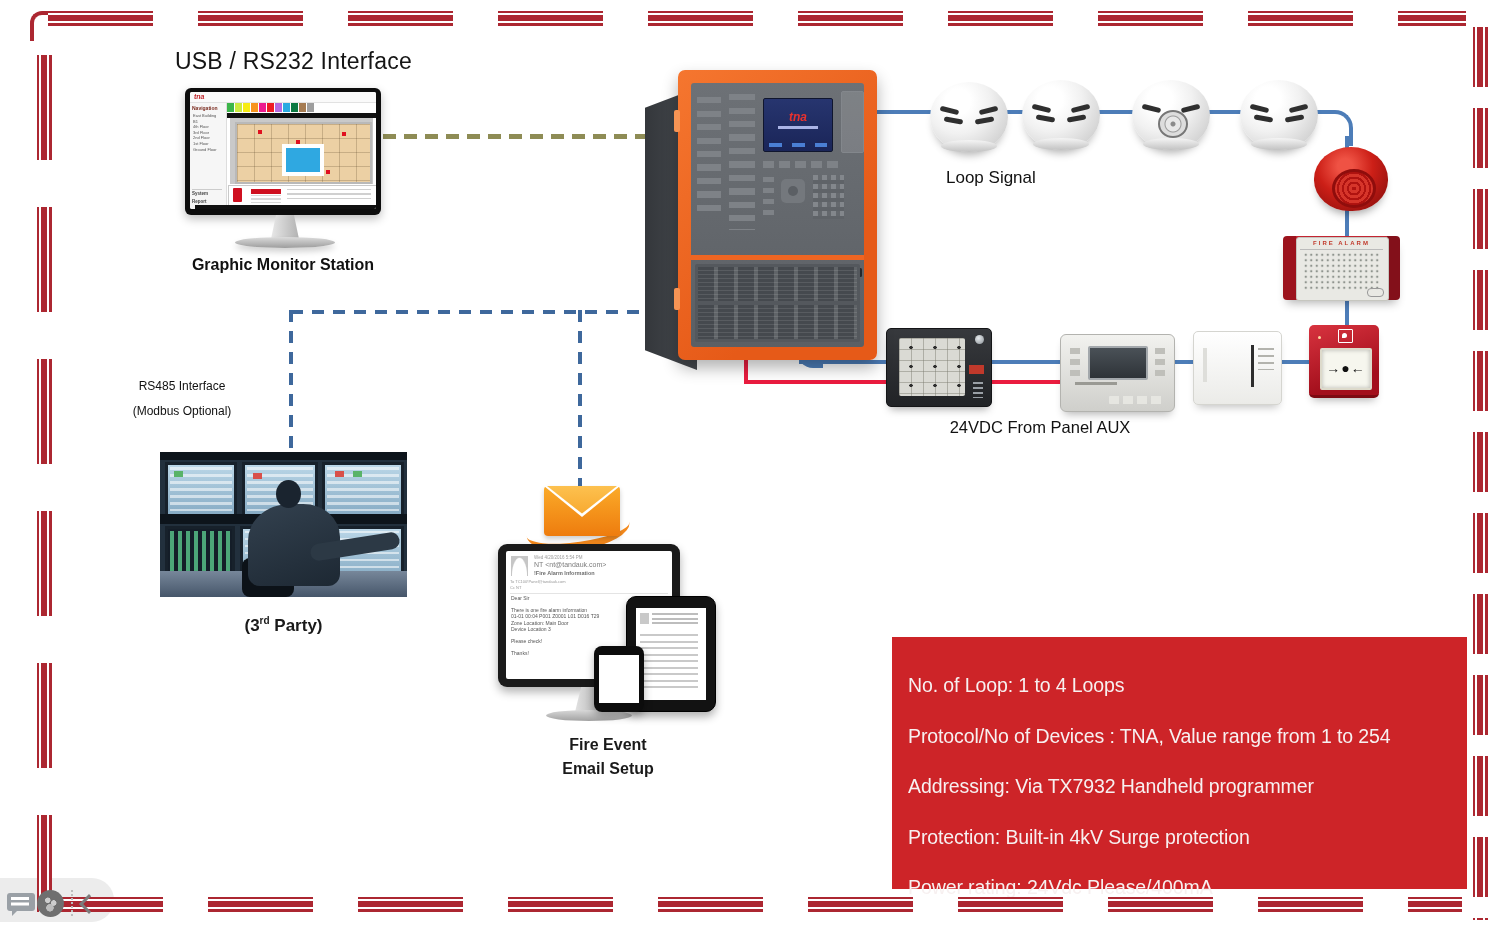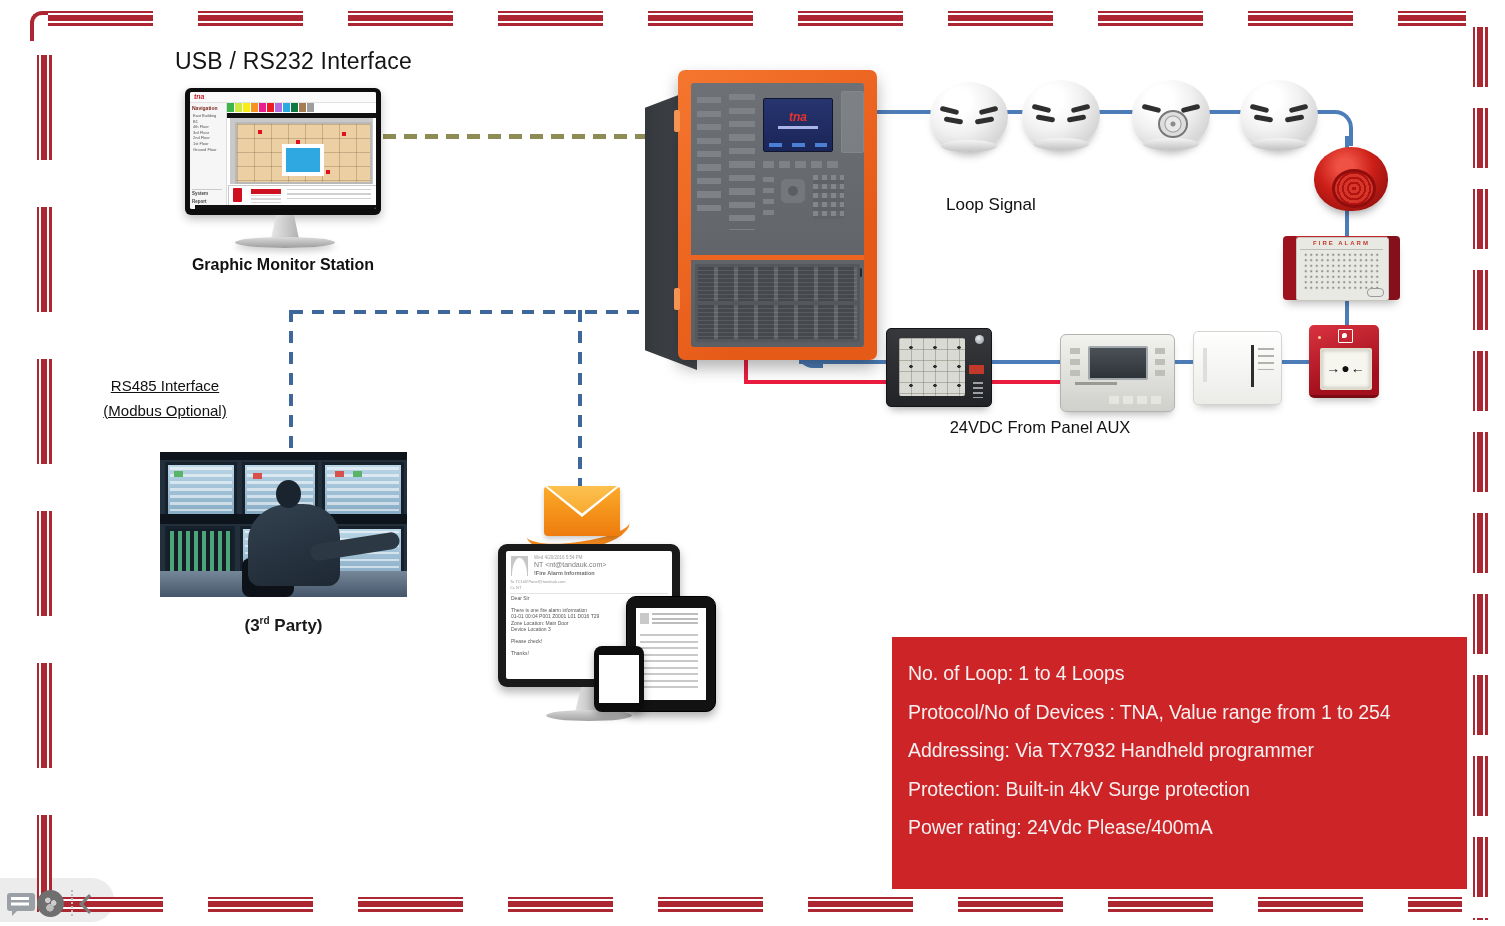--- a/index.html
+++ b/index.html
@@ -257,21 +257,21 @@
   .tablet .bd{position:absolute;left:4px;top:26px;width:58px;height:58px;
     background:repeating-linear-gradient(180deg,#c9c9c9 0 2px,transparent 2px 6.5px);}
   .phone{left:594px;top:646px;width:50px;height:66px;background:#0c0c0c;border-radius:8px;z-index:5;
     box-shadow:0 4px 8px rgba(0,0,0,.3);}
   .phone .scr{position:absolute;left:5px;top:9px;width:40px;height:48px;background:#fff;}
   .mail-label{left:538px;top:733px;width:140px;text-align:center;font-size:16px;font-weight:bold;line-height:24px;z-index:3;}
 
   
   .specs{left:892px;top:637px;width:575px;height:252px;background:#cd2428;z-index:3;
     box-sizing:border-box;padding:17px 10px 0 16px;}
-  .specs div{font-size:19.5px;color:#f7f0f0;line-height:38.6px;white-space:nowrap;letter-spacing:-0.1px;}
+  .specs div{font-size:19.5px;color:#f7f0f0;line-height:38.6px;white-space:nowrap;letter-spacing:-0.1px;margin-top:12px;}
 </style>
 </head>
 <body>
 
 <div class="stage">
 
   <div class="abs corner-tl" style="left:30px;top:11px;"></div>
   <div class="abs hborder" style="left:48px;top:11px;width:1418px;"></div>
   <div class="abs vborder" style="left:37px;top:55px;height:857px;"></div>
   <div class="abs vborder right" style="left:1473px;top:27px;height:893px;"></div>
@@ -426,23 +426,23 @@
     <div class="sbtn" style="right:9px;"></div>
     <div class="name"></div>
     <div class="brow"></div>
   </div>
   <div class="abs whitemod">
     <div class="side"></div>
     <div class="vline"></div>
     <div class="tx"></div>
   </div>
 
-  <div class="abs lbl" style="left:946px;top:168px;font-size:17px;margin-top:27px;">Loop Signal</div>
+  <div class="abs lbl" style="left:946px;top:168px;font-size:17px;">Loop Signal</div>
   <div class="abs lbl center" style="left:915px;top:418px;width:250px;">24VDC From Panel  AUX</div>
-  <div class="abs lbl center" style="left:70px;top:374px;width:190px;font-size:15px;line-height:24.5px;text-decoration:underline;">
+  <div class="abs lbl center" style="left:87px;top:374px;width:190px;font-size:12px;line-height:24.5px;">
     <div>RS485 Interface</div>
     <div>(Modbus Optional)</div>
   </div>
 
   <div class="abs bms">
     <div class="bar" style="top:0;"></div>
     <div class="scr" style="left:5px;top:10px;width:66px;height:50px;">
         <div class="inner"></div>
       <div class="chip" style="left:6px;top:6px;background:#59b368;"></div>
       </div>
@@ -508,20 +508,24 @@
   <div class="abs tablet">
     <div class="scr">
       <div class="av"></div>
         <div class="ln"></div>
         <div class="bd"></div>
     </div>
   </div>
   <div class="abs phone">
     <div class="scr"></div>
   </div>
+  <div class="abs mail-label">
+    <div>Fire Event</div>
+    <div>Email Setup</div>
+  </div>
 
   <div class="abs specs">
     <div>No. of Loop: 1 to 4 Loops</div>
     <div>Protocol/No of Devices : TNA, Value range from 1 to 254</div>
     <div>Addressing: Via TX7932 Handheld programmer</div>
     <div>Protection: Built-in 4kV Surge protection</div>
     <div>Power rating: 24Vdc Please/400mA</div>
   </div>
 
 </div>

